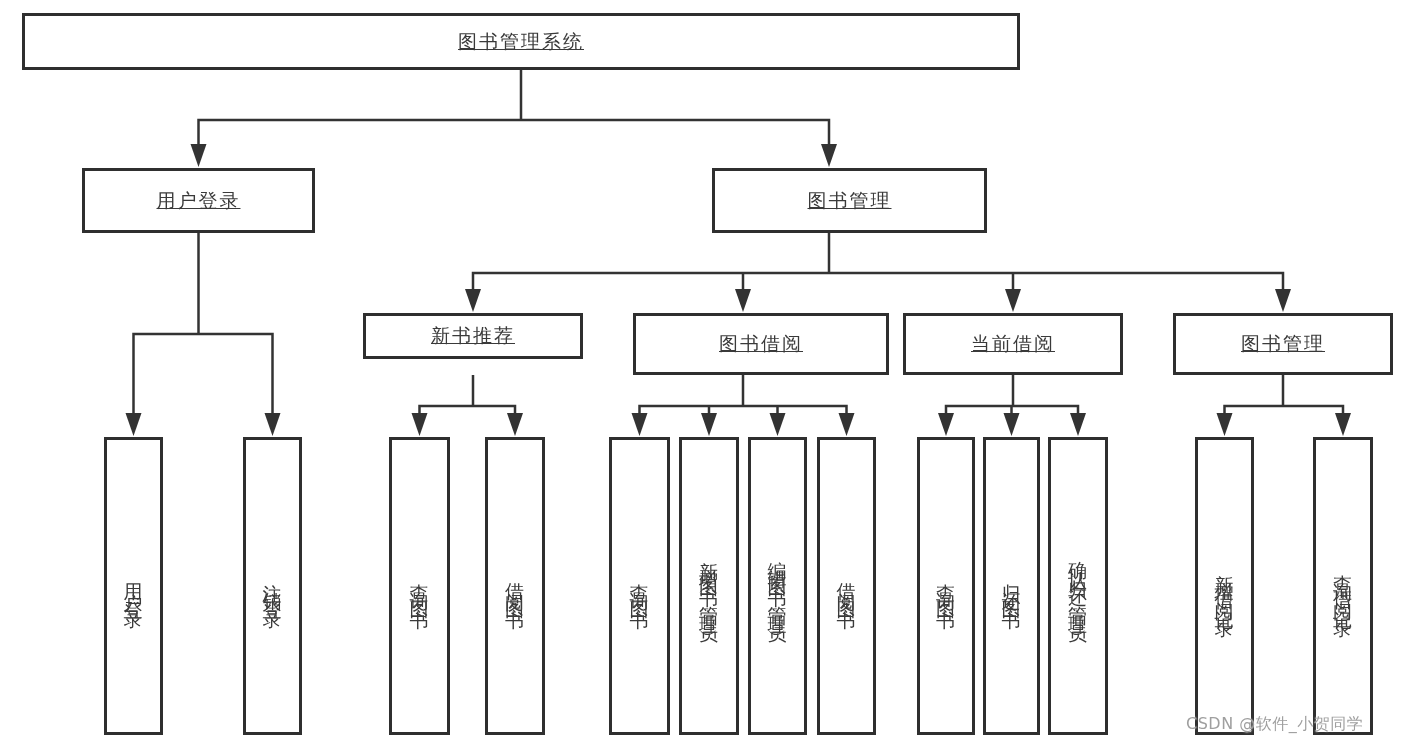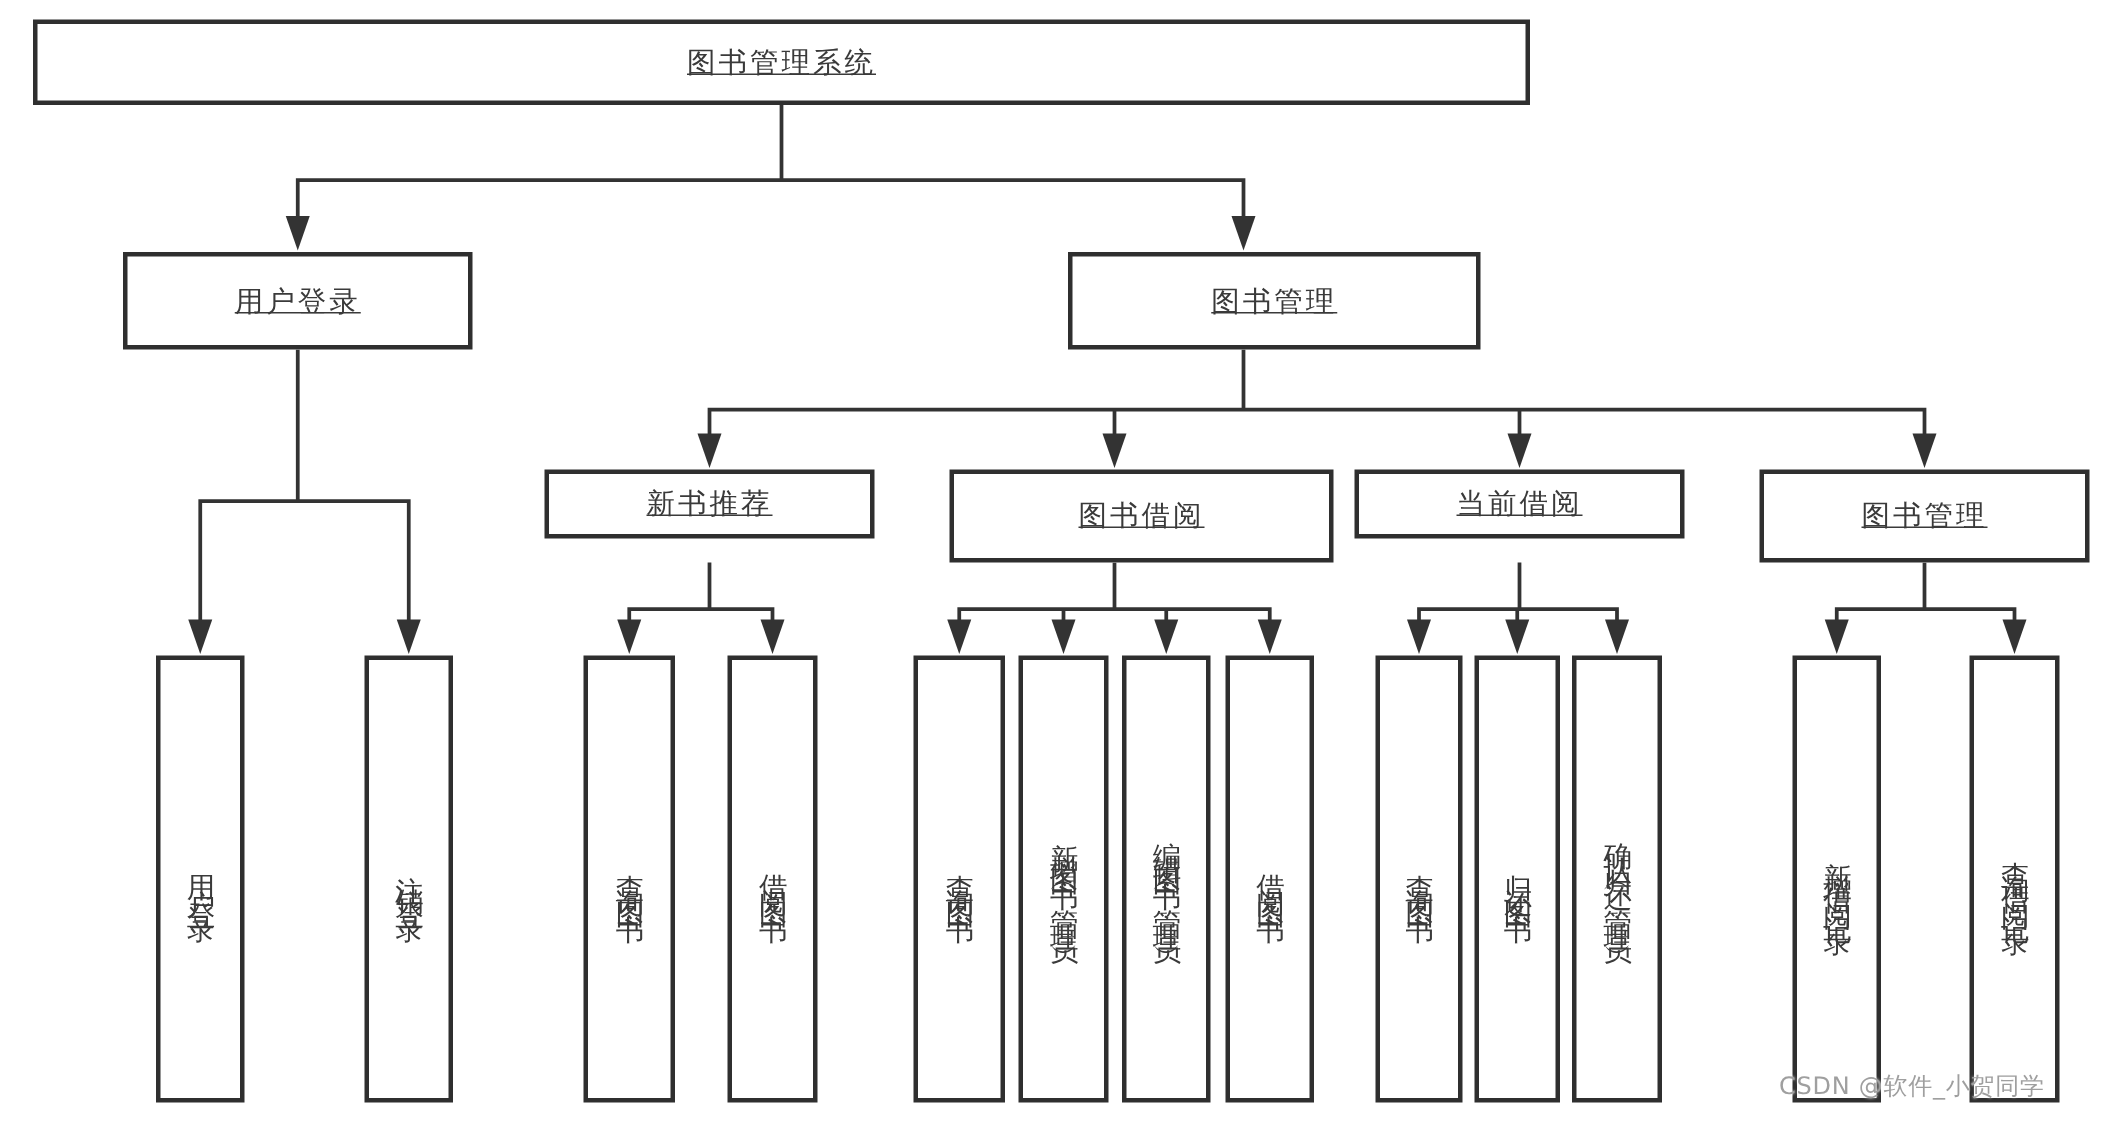--- a/index.html
+++ b/index.html
@@ -94,21 +94,21 @@
     </g>
   </svg>
 
   <div class="box h" style="left:22px; top:13px; width:998px; height:57px;">图书管理系统</div>
 
   <div class="box h" style="left:82px; top:168px; width:233px; height:65px;">用户登录</div>
   <div class="box h" style="left:712px; top:168px; width:275px; height:65px;">图书管理</div>
 
   <div class="box h" style="left:363px; top:313px; width:220px; height:46px;">新书推荐</div>
   <div class="box h" style="left:633px; top:313px; width:256px; height:62px;">图书借阅</div>
-  <div class="box h" style="left:903px; top:313px; width:220px; height:46px;">当前借阅</div>
+  <div class="box h" style="left:903px; top:313px; width:220px; height:62px;">当前借阅</div>
   <div class="box h" style="left:1173px; top:313px; width:220px; height:62px;">图书管理</div>
 
   <div class="box v" style="left:104px; top:437px; width:59px; height:298px;">用户登录</div>
   <div class="box v" style="left:243px; top:437px; width:59px; height:298px;">注销登录</div>
 
   <div class="box v" style="left:389px; top:437px; width:61px; height:298px;">查询图书</div>
   <div class="box v" style="left:485px; top:437px; width:60px; height:298px;">借阅图书</div>
 
   <div class="box v" style="left:609px; top:437px; width:61px; height:298px;">查询图书</div>
   <div class="box v" style="left:679px; top:437px; width:60px; height:298px;">新增图书（管理员）</div>

